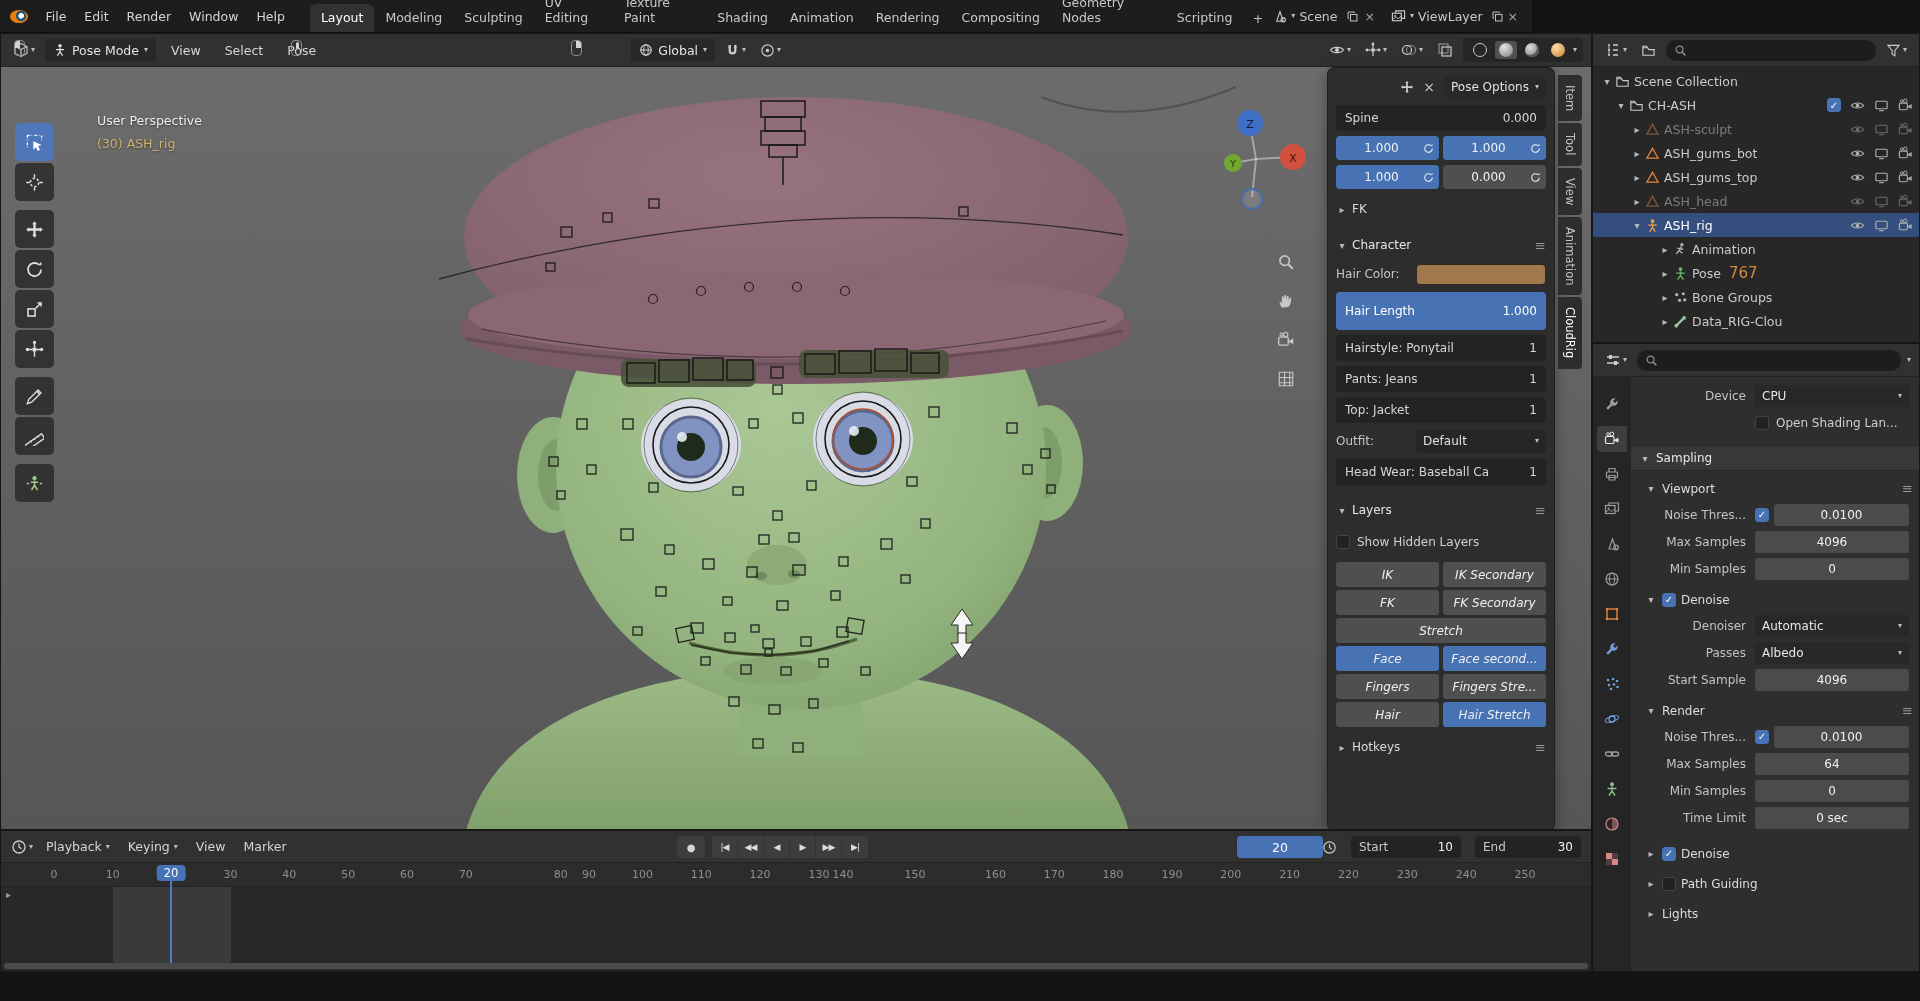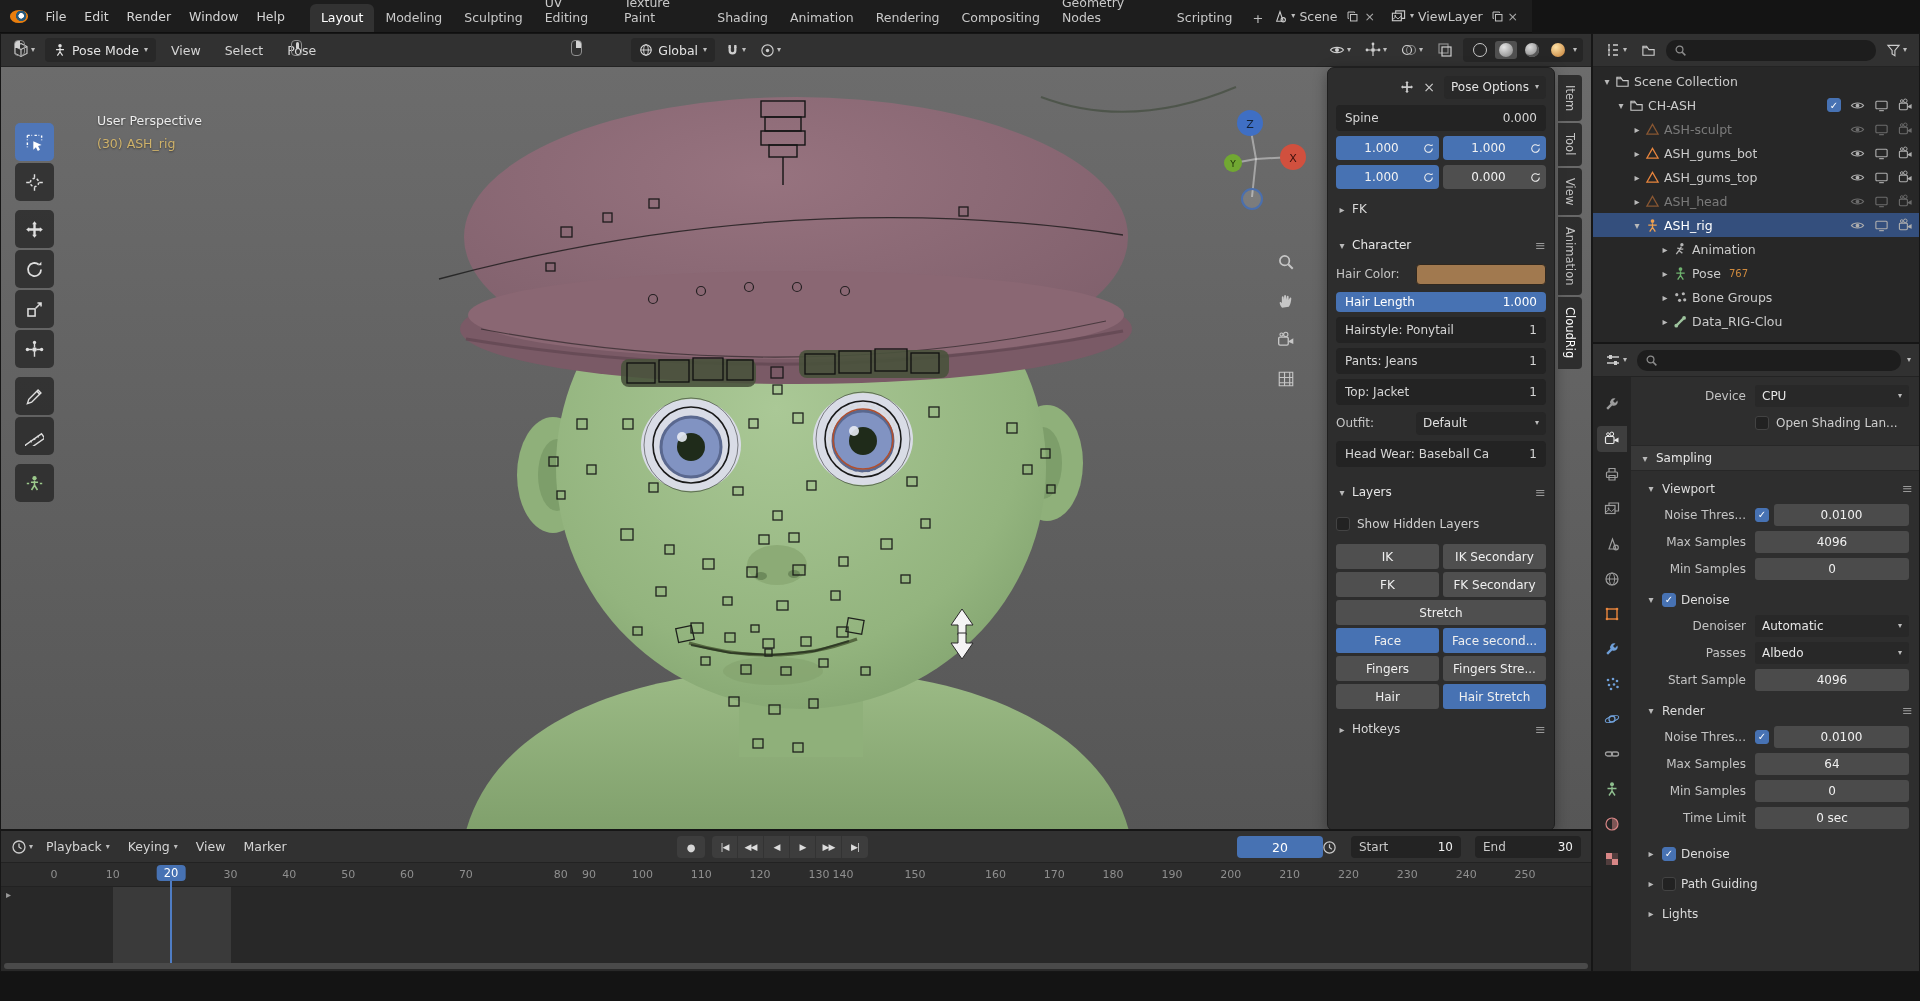--- a/index.html
+++ b/index.html
@@ -48,42 +48,42 @@
 .np-wide{flex:1;display:flex;justify-content:space-between;align-items:center;background:#232323;border-radius:4px;padding:0 9px;height:26px;color:#d6d6d6;}
 .np-num{flex:1;display:flex;align-items:center;background:#4f4f4f;border-radius:4px;height:24px;padding:0 5px 0 4px;color:#f2f2f2;}
 .np-num span{flex:1;text-align:center;}
 .np-num.blue{background:#4772b3;}
 .np-collapse{display:flex;align-items:center;gap:4px;color:#d9d9d9;margin-top:4px;height:22px;}
 .np-section{display:flex;align-items:center;gap:4px;color:#e6e6e6;margin-top:9px;height:22px;font-size:12px;}
 .np-prop{display:flex;align-items:center;height:26px;gap:6px;}
 .np-label{flex:0 0 74px;color:#c6c6c6;}
 .swatch{flex:1;height:21px;border-radius:4px;background:#a1794f;border:1px solid #30281f;}
 .np-dd{flex:1;display:flex;align-items:center;justify-content:space-between;background:#262626;border-radius:4px;height:23px;padding:0 7px;color:#e0e0e0;}
-.np-slider{display:flex;justify-content:space-between;align-items:center;background:#4772b3;border-radius:4px;height:20px;padding:0 9px;color:#fff;}
+.np-slider{display:flex;justify-content:space-between;align-items:center;background:#4772b3;border-radius:4px;height:38px;padding:0 9px;color:#fff;}
 .cb{width:14px;height:14px;border-radius:3px;background:#222;border:1px solid #434343;display:inline-flex;align-items:center;justify-content:center;font-size:10px;color:#fff;flex:none;}
 .cb.on{background:#4772b3;border-color:#4772b3;}
 .np-check{display:flex;align-items:center;gap:7px;color:#d0d0d0;height:24px;margin-top:4px;}
-.np-grid{display:flex;flex-direction:column;gap:3px;margin-top:3px;}
+.np-grid{display:flex;flex-direction:column;gap:3px;margin-top:3px;font-style:italic;}
 .gridbtn{flex:1;background:#4f4f4f;border-radius:3px;height:25px;display:flex;align-items:center;justify-content:center;color:#efefef;overflow:hidden;white-space:nowrap;text-overflow:ellipsis;padding:0 4px;}
 .gridbtn.on{background:#4772b3;}
 .n-tabs{position:absolute;left:1557px;top:8px;width:26px;display:flex;flex-direction:column;gap:2px;}
 .n-tab{writing-mode:vertical-rl;background:rgba(38,38,38,.88);color:#c3c3c3;font-size:11.5px;padding:10px 0;border-radius:0 4px 4px 0;width:24px;display:flex;align-items:center;justify-content:center;}
 .n-tab.active{background:#2d2d2d;color:#fff;}
 
 #outliner{left:1592px;top:33px;width:328px;height:310px;background:#272727;}
 .srch{flex:1;display:flex;align-items:center;gap:5px;background:#1d1d1d;border-radius:10px;height:21px;padding:0 8px;color:#8d8d8d;}
 .srch input{background:transparent;border:none;outline:none;color:#ddd;width:100%;font-size:12px;}
 .ol-body{padding:2px 0;}
 .ol-row{display:flex;align-items:center;height:24px;font-size:12.5px;color:#cbcbcb;padding-right:6px;}
 .ol-row .lbl{overflow:hidden;white-space:nowrap;text-overflow:ellipsis;margin-left:4px;}
 .ol-row.sel{background:#344f7d;color:#fff;}
 .ol-row.dim .lbl,.ol-row.dim .oic{opacity:.5;}
 .oic{width:15px;height:15px;flex:none;margin-left:2px;}
 .ol-right{margin-left:auto;display:flex;align-items:center;gap:7px;color:#aeaeae;}
-.badge{color:#cf8a3e;font-size:10px;margin-left:8px;}
+.badge{color:#cf8a3e;font-size:15px;margin-left:8px;}
 .i0{padding-left:8px;}.i1{padding-left:22px;}.i2{padding-left:38px;}.i3{padding-left:66px;}
 
 #properties{left:1592px;top:343px;width:328px;height:629px;background:#2e2e2e;}
 .pr-body{position:absolute;left:0;top:33px;bottom:0;width:328px;display:flex;}
 .rail{width:38px;background:#252525;display:flex;flex-direction:column;align-items:center;padding-top:14px;gap:9px;height:100%;}
 .rail .rbtn{width:30px;height:26px;display:flex;align-items:center;justify-content:center;color:#9d9d9d;border-radius:4px 0 0 4px;}
 .rail .rbtn.active{background:#3e3e3e;color:#e8e8e8;}
 .pr-content{flex:1;padding:5px 0 0 0;overflow:hidden;}
 .prow{display:flex;align-items:center;height:27px;padding-right:12px;}
 .plabel{flex:0 0 124px;text-align:right;padding-right:9px;color:#c3c3c3;font-size:12px;white-space:nowrap;overflow:hidden;}

